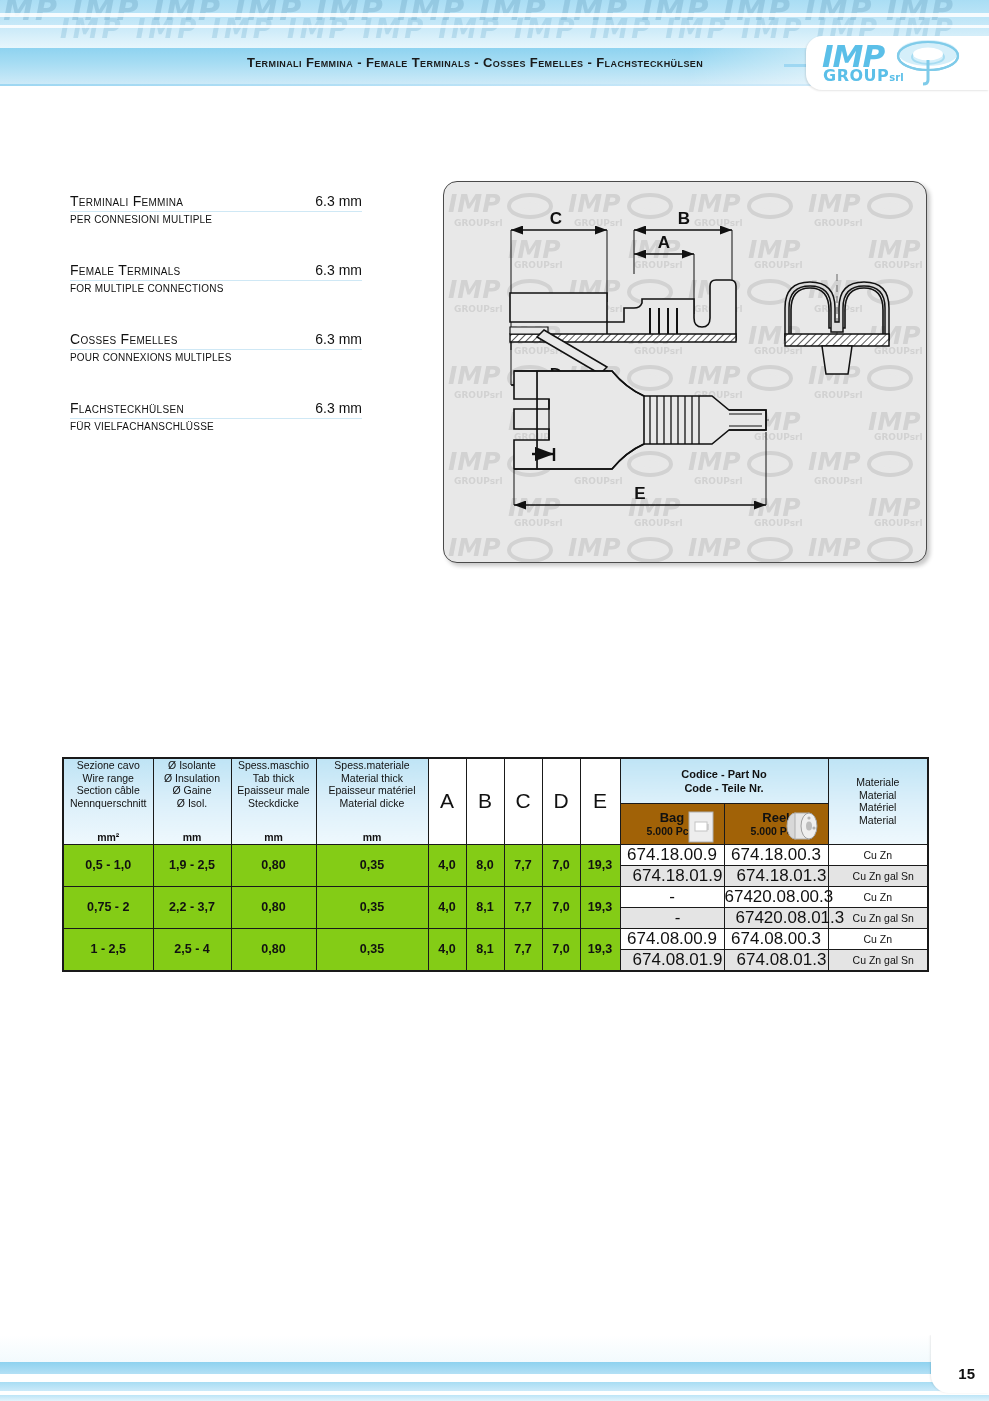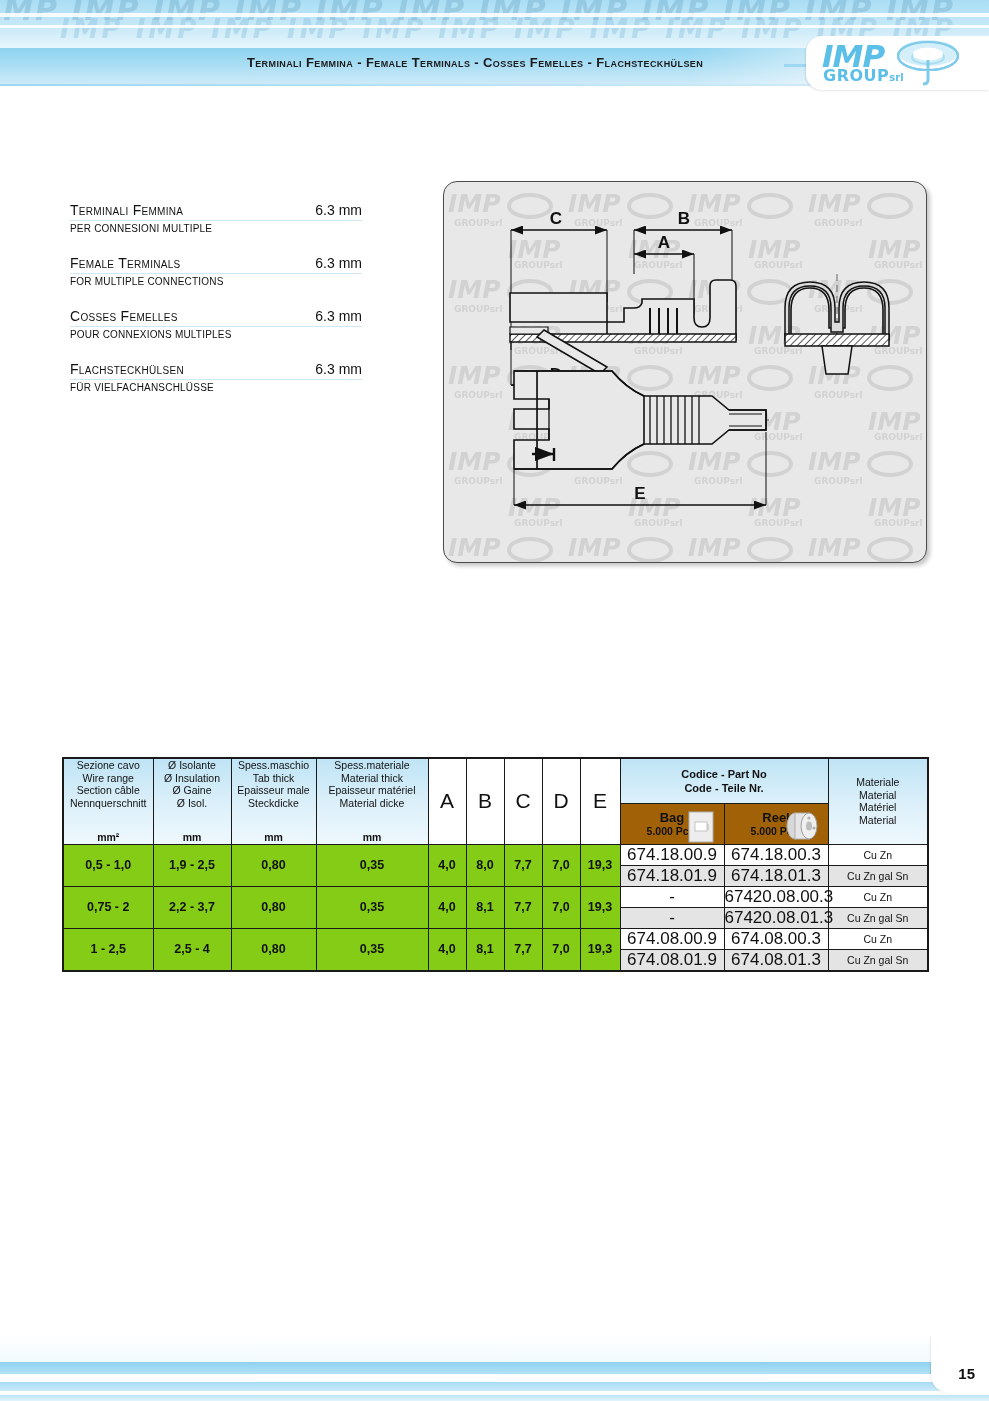--- a/index.html
+++ b/index.html
@@ -44,27 +44,27 @@
   .logo-dash{position:absolute;left:784px;top:64px;width:26px;height:3px;background:#9ed7f2;}
   .logo-imp{position:absolute;left:822px;top:38px;font-size:31px;font-weight:bold;
     font-style:italic;letter-spacing:-1px;color:#5bbfe8;
     font-family:"DejaVu Sans", sans-serif;}
   .logo-group{position:absolute;left:823px;top:66px;font-size:16px;font-weight:bold;
     letter-spacing:.5px;color:#5bbfe8;font-family:"DejaVu Sans", sans-serif;}
   .logo-srl{font-size:10px;letter-spacing:0;}
   .logo-emblem{position:absolute;left:896px;top:40px;width:64px;height:46px;}
 
   
-  .spec-list{position:absolute;left:70px;top:202px;width:292px;}
+  .spec-list{position:absolute;left:70px;top:177px;width:292px;}
   .spec-item{position:relative;margin-bottom:21px;}
   .spec-row{display:flex;justify-content:space-between;align-items:baseline;
     padding-bottom:2px;border-bottom:1.5px solid #cfe8f5;}
   .spec-name{font-size:14px;font-variant:small-caps;font-weight:normal;
     letter-spacing:.3px;color:#111;}
-  .spec-val{font-size:14px;color:#111;}
+  .spec-val{font-size:14px;color:#111;margin-top:16px;}
   .spec-sub{font-size:10px;letter-spacing:.2px;color:#111;margin-top:2px;}
 
   
   .draw-panel{position:absolute;left:443px;top:181px;width:482px;height:380px;
     background:#e8e8e8;border:1.5px solid #4a4a4a;border-radius:14px;
     box-shadow:3px 3px 4px rgba(0,0,0,.22);overflow:hidden;}
   .draw-svg{position:absolute;left:0;top:0;}
 
   
   .tbl-wrap{position:absolute;left:62px;top:757px;width:865px;}
@@ -80,21 +80,21 @@
     font-size:11px;font-weight:bold;line-height:14px;padding:4px 0;}
   .hdr-pack{background:#a16207;padding:5px 8px;text-align:left;position:relative;height:40px;}
   .pack-name{font-size:13px;font-weight:bold;line-height:15px;}
   .pack-qty{font-size:10.5px;line-height:13px;}
   .pack-ico{position:absolute;right:10px;top:7px;}
   .mat-hdr{background:linear-gradient(180deg,#bfe4f5 0%,#ddf0fa 55%,#eef8fd 100%);
     font-size:10.5px;line-height:12.5px;font-weight:normal;padding:4px 2px;}
   .cell-dim{font-size:12.5px;font-weight:bold;background:#84cc16;}
   .cell-code{font-size:17px;font-weight:normal;background:#fff;padding:5px 0;margin-left:36px;}
   .cell-mat{font-size:10.5px;background:#fff;padding:5px 0;}
-  tr.alt .cell-code,tr.alt .cell-mat{background:#e4e4e4;}
+  tr.alt .cell-code,tr.alt .cell-mat{background:#e4e4e4;padding-left:11px;}
   .thick-top > td{border-top:2px solid #1a1a1a;}
 
   
   .footer{position:absolute;left:0;bottom:0;width:989px;height:66px;overflow:hidden;}
   .ft-white{position:absolute;left:0;top:0;width:989px;height:28px;
     background:linear-gradient(180deg,#ffffff 0%,#f2fafd 100%);}
   .ft-band1{position:absolute;left:0;top:27px;width:963px;height:12px;
     background:linear-gradient(180deg,#8ed2ef 0%,#b3e0f5 100%);}
   .ft-band1-cap{position:absolute;left:930px;top:27px;width:33px;height:12px;
     background:linear-gradient(90deg,#8ed2ef,#6fb4d4);}

